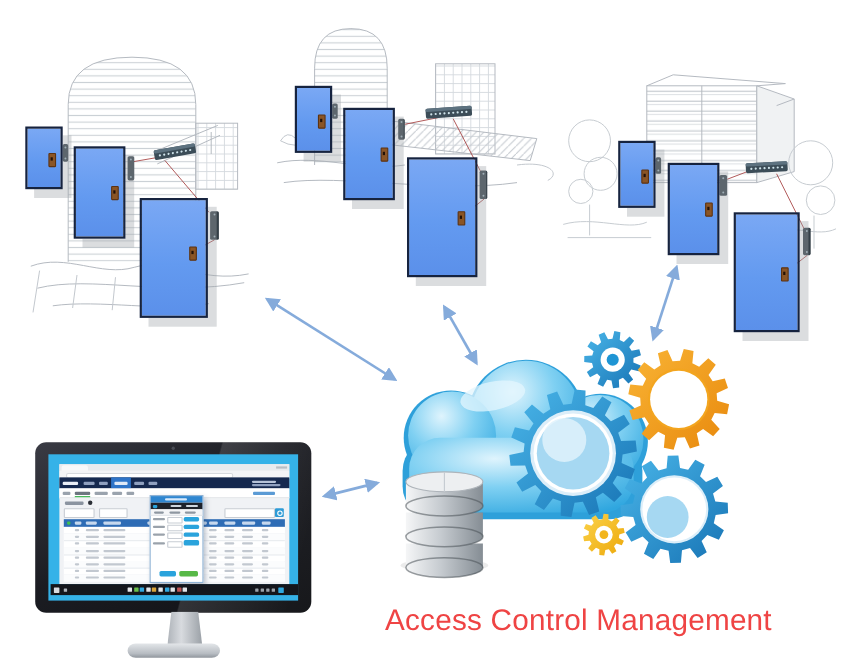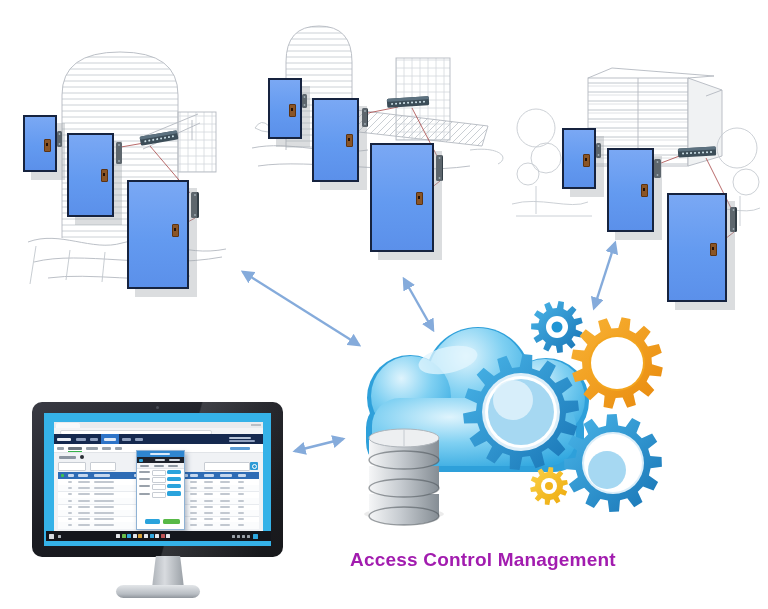--- a/index.html
+++ b/index.html
@@ -49,22 +49,22 @@
 
   .modal{left:82px;top:28px;width:47px;height:78px;background:#fff;border:1px solid #8fb2d4;
          box-shadow:2px 3px 5px rgba(30,50,80,.35);}
   .mhead{left:0;top:0;width:47px;height:6px;background:#2f86d0;}
   .mdark{left:0;top:6px;width:47px;height:6px;background:#1e222b;}
   .mtabs{left:0;top:12px;width:47px;height:5px;background:#f4f5f7;border-bottom:1px solid #e2e5e9;}
   .mbtn{position:absolute;border-radius:1.5px;}
 
   .taskbar{left:46px;top:531px;width:225px;height:10px;background:#14161c;}
 
-  .caption{position:absolute;left:350px;top:549px;width:360px;font-size:19px;
-           color:#a21caf;letter-spacing:.2px;font-weight:bold;}
+  .caption{position:absolute;left:350px;top:549px;width:360px;font-size:27px;
+           color:#ef4444;letter-spacing:.2px;}
 </style>
 </head>
 <body>
 
 <div class="canvas">
 
 <svg width="768" height="609" viewBox="0 0 768 609">
   <defs>
     <pattern id="ribs" width="6" height="6" patternUnits="userSpaceOnUse">
       <path d="M0 3 H6" stroke="#c3c9cf" stroke-width="1" fill="none"></path>

